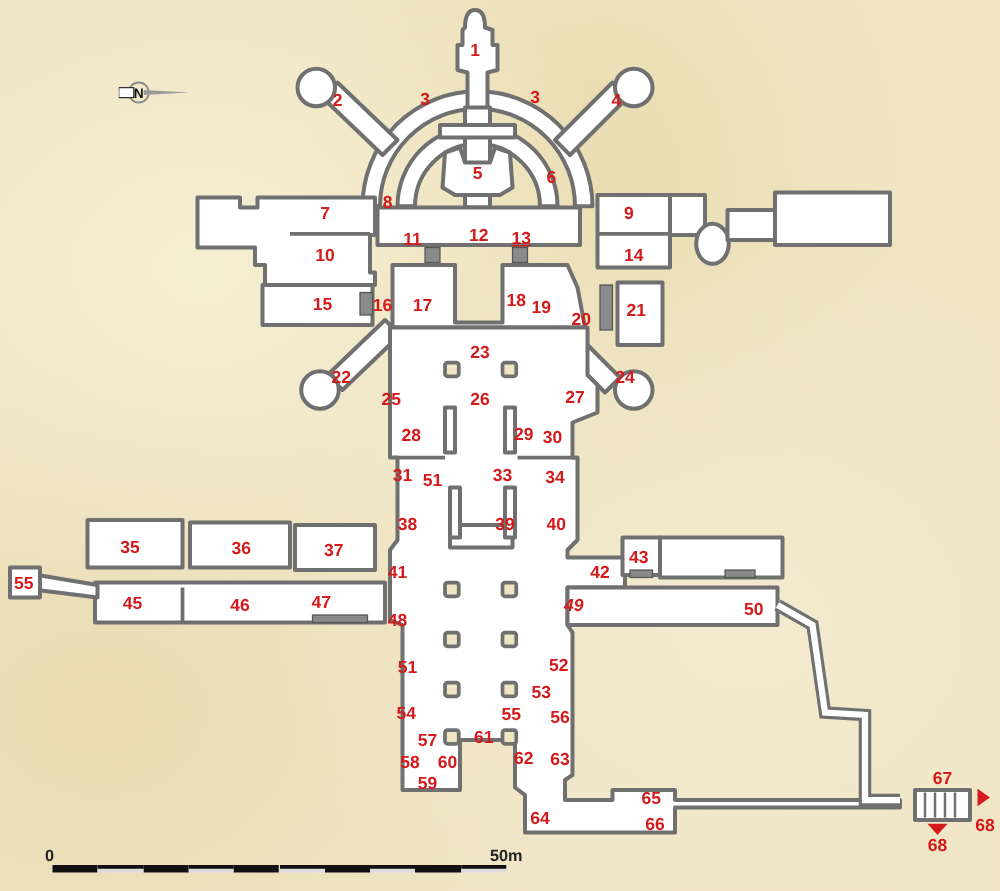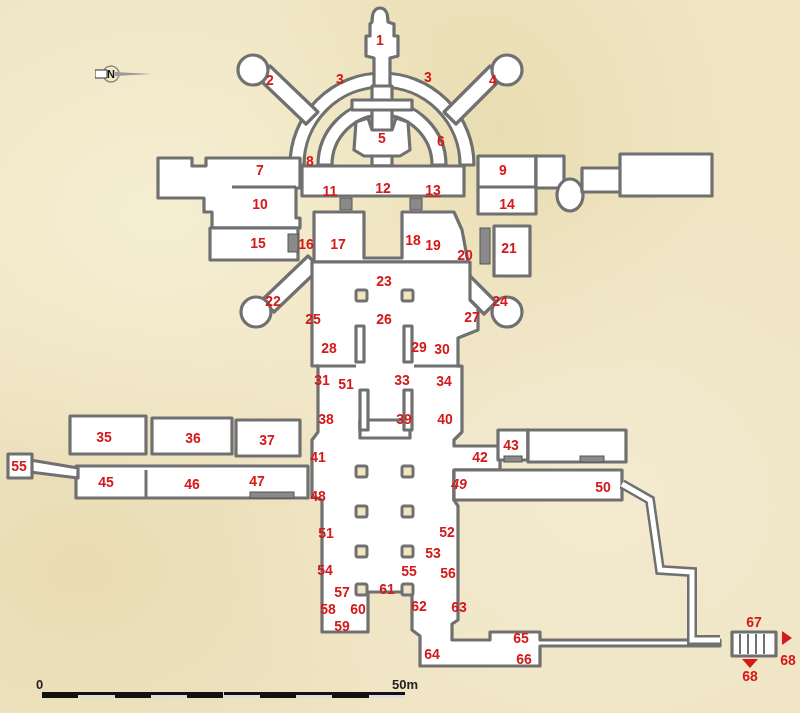--- a/index.html
+++ b/index.html
@@ -130,35 +130,35 @@
       <span class="lbl" style="left: 428px; top: 77px; color: rgb(212, 26, 26);">3</span>
       <span class="lbl" style="left: 493px; top: 80px; color: rgb(212, 26, 26);">4</span>
       <span class="lbl" style="left: 382px; top: 138px; color: rgb(212, 26, 26);">5</span>
       <span class="lbl" style="left: 441px; top: 141px; color: rgb(212, 26, 26);">6</span>
       <span class="lbl" style="left: 260px; top: 170px; color: rgb(212, 26, 26);">7</span>
       <span class="lbl" style="left: 310px; top: 161px; color: rgb(212, 26, 26);">8</span>
       <span class="lbl" style="left: 503px; top: 170px; color: rgb(212, 26, 26);">9</span>
       <span class="lbl" style="left: 260px; top: 204px; color: rgb(212, 26, 26);">10</span>
       <span class="lbl" style="left: 330px; top: 191px; color: rgb(212, 26, 26);">11</span>
       <span class="lbl" style="left: 383px; top: 188px; color: rgb(212, 26, 26);">12</span>
-      <span class="lbl" style="left: 433px; top: 190px; color: rgb(212, 26, 26); text-decoration: underline;">13</span>
+      <span class="lbl" style="left: 417px; top: 190px; color: rgb(212, 26, 26); text-decoration: underline;">13</span>
       <span class="lbl" style="left: 507px; top: 204px; color: rgb(212, 26, 26);">14</span>
       <span class="lbl" style="left: 258px; top: 243px; color: rgb(212, 26, 26);">15</span>
       <span class="lbl" style="left: 306px; top: 244px; color: rgb(212, 26, 26);">16</span>
       <span class="lbl" style="left: 338px; top: 244px; color: rgb(212, 26, 26);">17</span>
       <span class="lbl" style="left: 413px; top: 240px; color: rgb(212, 26, 26);">18</span>
       <span class="lbl" style="left: 433px; top: 245px; color: rgb(212, 26, 26);">19</span>
       <span class="lbl" style="left: 465px; top: 255px; color: rgb(212, 26, 26);">20</span>
       <span class="lbl" style="left: 509px; top: 248px; color: rgb(212, 26, 26);">21</span>
       <span class="lbl" style="left: 273px; top: 301px; color: rgb(212, 26, 26);">22</span>
       <span class="lbl" style="left: 384px; top: 281px; color: rgb(212, 26, 26);">23</span>
       <span class="lbl" style="left: 500px; top: 301px; color: rgb(212, 26, 26);">24</span>
       <span class="lbl" style="left: 313px; top: 319px; color: rgb(212, 26, 26);">25</span>
       <span class="lbl" style="left: 384px; top: 319px; color: rgb(212, 26, 26);">26</span>
-      <span class="lbl" style="left: 460px; top: 317px; color: rgb(212, 26, 26); margin-left: 12px;">27</span>
+      <span class="lbl" style="left: 460px; top: 317px; color: rgb(212, 26, 26);">27</span>
       <span class="lbl" style="left: 329px; top: 348px; color: rgb(212, 26, 26);">28</span>
       <span class="lbl" style="left: 419px; top: 347px; color: rgb(212, 26, 26);">29</span>
       <span class="lbl" style="left: 442px; top: 349px; color: rgb(212, 26, 26);">30</span>
       <span class="lbl" style="left: 322px; top: 380px; color: rgb(212, 26, 26);">31</span>
       <span class="lbl" style="left: 346px; top: 384px; color: rgb(212, 26, 26);">51</span>
       <span class="lbl" style="left: 402px; top: 380px; color: rgb(212, 26, 26);">33</span>
       <span class="lbl" style="left: 444px; top: 381px; color: rgb(212, 26, 26);">34</span>
       <span class="lbl" style="left: 104px; top: 437px; color: rgb(212, 26, 26);">35</span>
       <span class="lbl" style="left: 193px; top: 438px; color: rgb(212, 26, 26);">36</span>
       <span class="lbl" style="left: 267px; top: 440px; color: rgb(212, 26, 26); text-align: center;">37</span>
@@ -180,21 +180,21 @@
       <span class="lbl" style="left: 433px; top: 553px; color: rgb(212, 26, 26);">53</span>
       <span class="lbl" style="left: 325px; top: 570px; color: rgb(212, 26, 26);">54</span>
       <span class="lbl" style="left: 409px; top: 571px; color: rgb(212, 26, 26);">55</span>
       <span class="lbl" style="left: 448px; top: 573px; color: rgb(212, 26, 26);">56</span>
       <span class="lbl" style="left: 342px; top: 592px; color: rgb(212, 26, 26);">57</span>
       <span class="lbl" style="left: 328px; top: 609px; color: rgb(212, 26, 26);">58</span>
       <span class="lbl" style="left: 342px; top: 626px; color: rgb(212, 26, 26);">59</span>
       <span class="lbl" style="left: 358px; top: 609px; color: rgb(212, 26, 26);">60</span>
       <span class="lbl" style="left: 387px; top: 589px; color: rgb(212, 26, 26);">61</span>
       <span class="lbl" style="left: 419px; top: 606px; color: rgb(212, 26, 26);">62</span>
-      <span class="lbl" style="left: 448px; top: 607px; color: rgb(212, 26, 26); margin-left: 11px;">63</span>
+      <span class="lbl" style="left: 448px; top: 607px; color: rgb(212, 26, 26);">63</span>
       <span class="lbl" style="left: 432px; top: 654px; color: rgb(212, 26, 26);">64</span>
       <span class="lbl" style="left: 521px; top: 638px; color: rgb(212, 26, 26);">65</span>
       <span class="lbl" style="left: 524px; top: 659px; color: rgb(212, 26, 26);">66</span>
       <span class="lbl" style="left: 754px; top: 622px; color: rgb(212, 26, 26);">67</span>
       <span class="lbl" style="left: 788px; top: 660px; color: rgb(212, 26, 26);">68</span>
       <span class="lbl" style="left: 750px; top: 676px; color: rgb(212, 26, 26);">68</span>
     </div>
 
   <div class="arrow-r" style="left:782px;top:631px;"></div>
   <div class="arrow-d" style="left:742px;top:659px;"></div>

